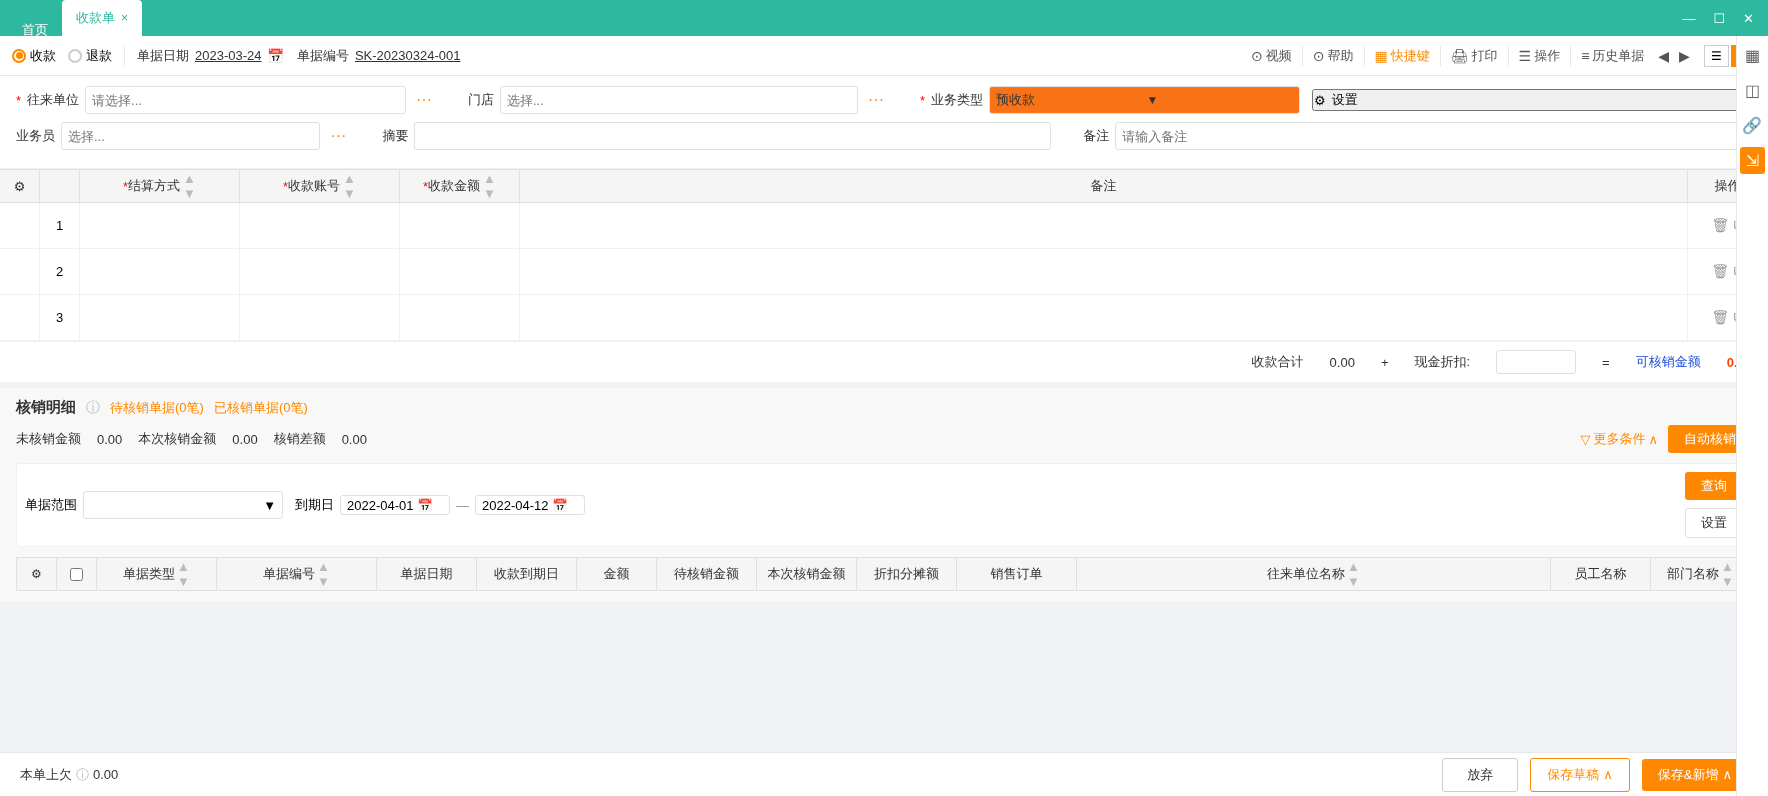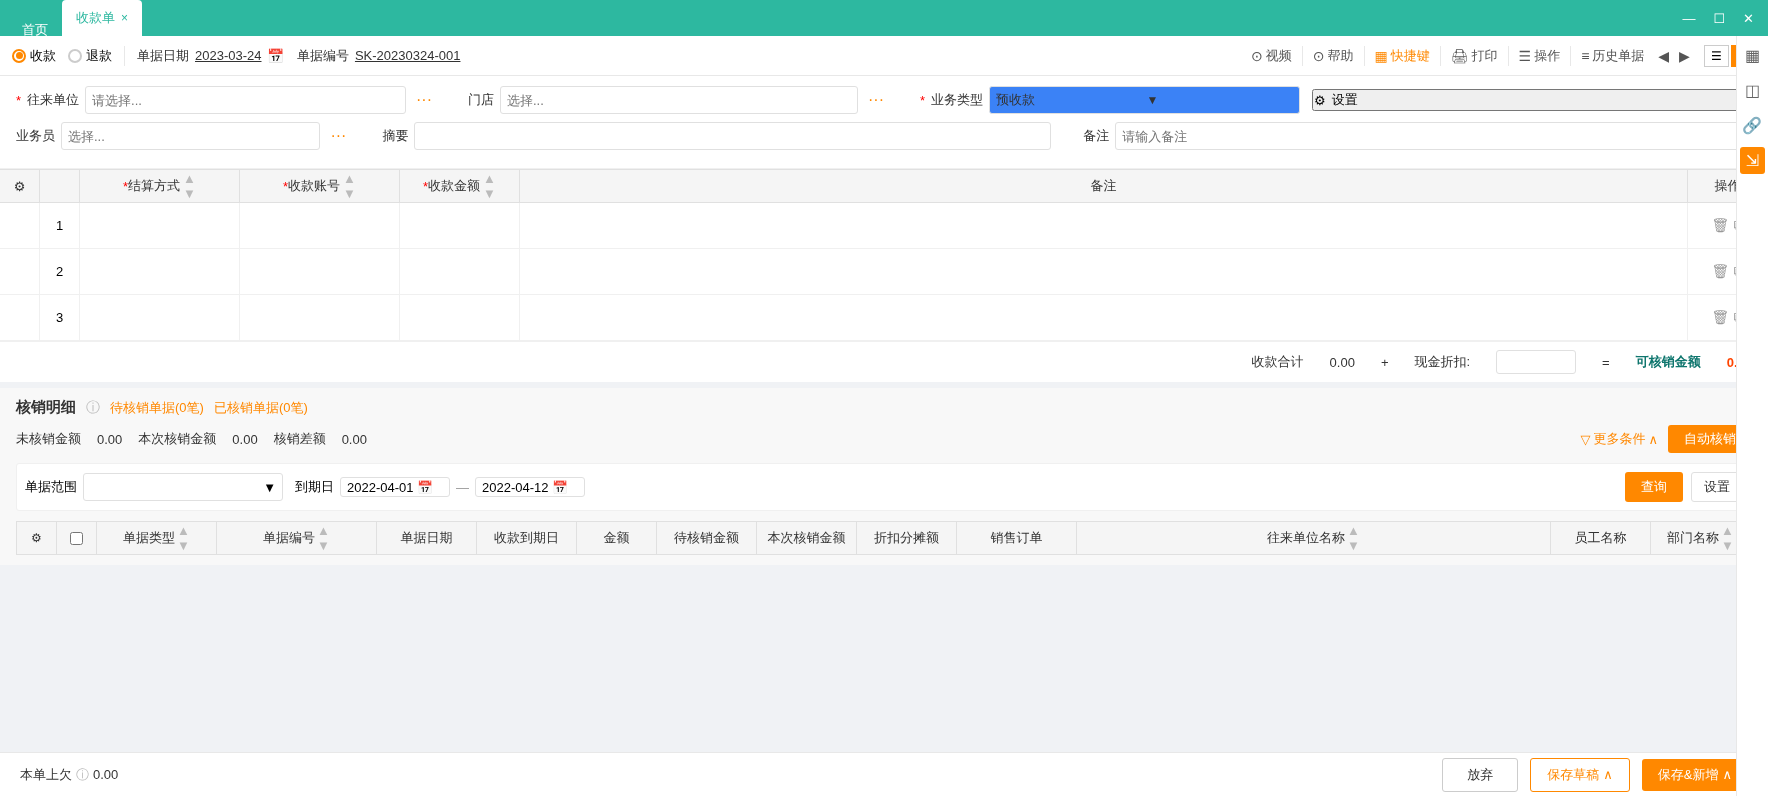--- a/index.html
+++ b/index.html
@@ -55,21 +55,21 @@
     .form-field .req { color: red; }
     .form-field label { color: #333; white-space: nowrap; }
     .form-input {
       flex: 1; height: 28px; border: 1px solid #e0e0e0; border-radius: 3px;
       padding: 0 6px; color: #999; background: #fff; outline: none;
     }
     .dots-btn { color: #ff8800; cursor: pointer; padding: 0 4px; font-size: 16px; }
     .business-type-select {
       display: flex; align-items: center; gap: 4px; flex: 1;
       border: 1px solid #e0e0e0; border-radius: 3px; height: 28px;
-      padding: 0 6px; background: #3b82f6;
+      padding: 0 6px; background: #f97316;
     }
     .business-type-select span { flex: 1; color: #333; }
     .dropdown-arrow { color: #999; font-size: 12px; cursor: pointer; }
 
     
     .table-section { background: #fff; }
     .table-header-row {
       display: flex; align-items: center; background: #f5f5f5;
       border-top: 1px solid #e0e0e0; border-bottom: 1px solid #e0e0e0;
       height: 34px;
@@ -101,21 +101,21 @@
 
     
     .summary-row {
       display: flex; align-items: center; justify-content: flex-end;
       padding: 8px 16px; border-top: 1px solid #f0f0f0; gap: 26px;
       background: #fff; font-size: 13px; color: #333;
     }
     .summary-row .sum-label { color: #333; }
     .summary-row .sum-value { color: #333; }
     .summary-row .eq { color: #333; }
-    .summary-row .final-label { color: #0f766e; font-weight: bold; }
+    .summary-row .final-label { color: #1d4ed8; }
     .summary-row .final-value { color: #ff4400; font-weight: 600; }
     .discount-input {
       width: 80px; height: 24px; border: 1px solid #e0e0e0; border-radius: 3px;
       padding: 0 4px; outline: none;
     }
 
     
     .reconcile-section { background: #f8f8f8; margin-top: 6px; padding: 10px 16px; }
     .reconcile-title-row { display: flex; align-items: center; gap: 10px; margin-bottom: 8px; }
     .section-title { font-size: 15px; font-weight: 600; color: #333; }
@@ -138,21 +138,21 @@
     .filter-field { display: flex; align-items: center; gap: 6px; }
     .filter-select {
       width: 200px; height: 28px; border: 1px solid #e0e0e0; border-radius: 3px;
       padding: 0 6px; display: flex; align-items: center; justify-content: space-between; cursor: pointer; background: #fff;
     }
     .date-input {
       width: 110px; height: 20px; border: 1px solid #e0e0e0; border-radius: 3px;
       padding: 0 6px; display: flex; align-items: center; gap: 4px; background: #fff; cursor: pointer;
     }
     .date-sep { color: #999; }
-    .filter-actions { margin-left: auto; display: flex; gap: 8px; }
+    .filter-actions { margin-left: auto; display: flex; gap: 8px; flex-direction: column; }
     .query-btn {
       padding: 5px 16px; background: #ff8800; color: #fff; border: none; border-radius: 3px;
       cursor: pointer; font-size: 13px;
     }
     .setting-btn2 {
       padding: 5px 12px; background: #fff; color: #333; border: 1px solid #e0e0e0; border-radius: 3px;
       cursor: pointer; font-size: 13px;
     }
 
     

